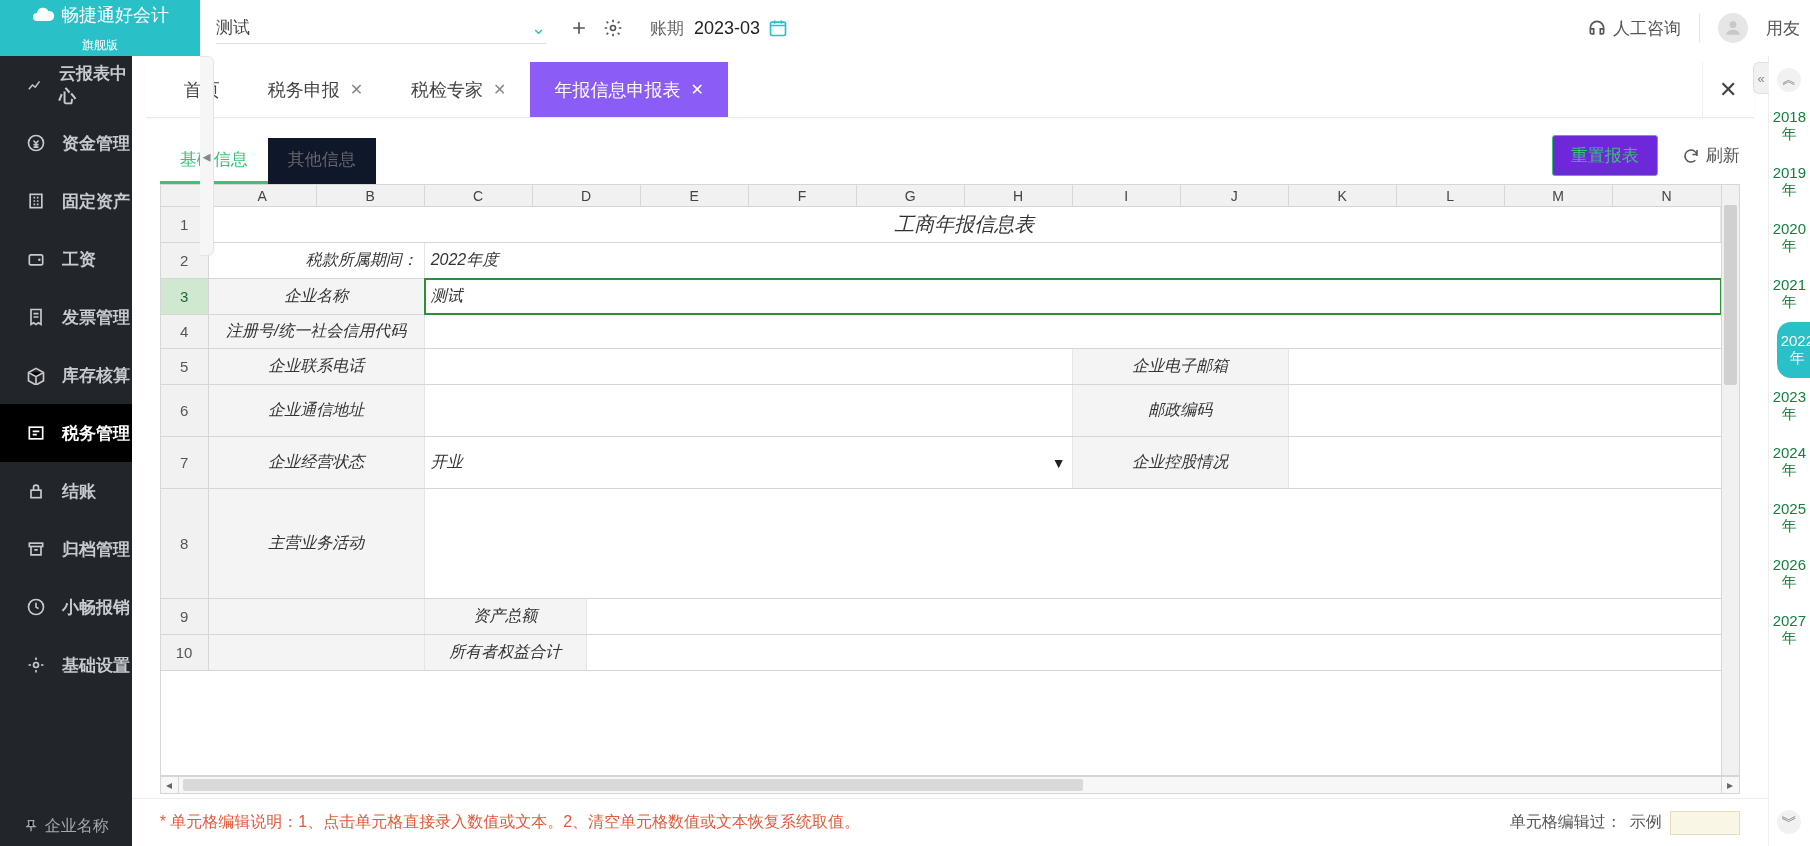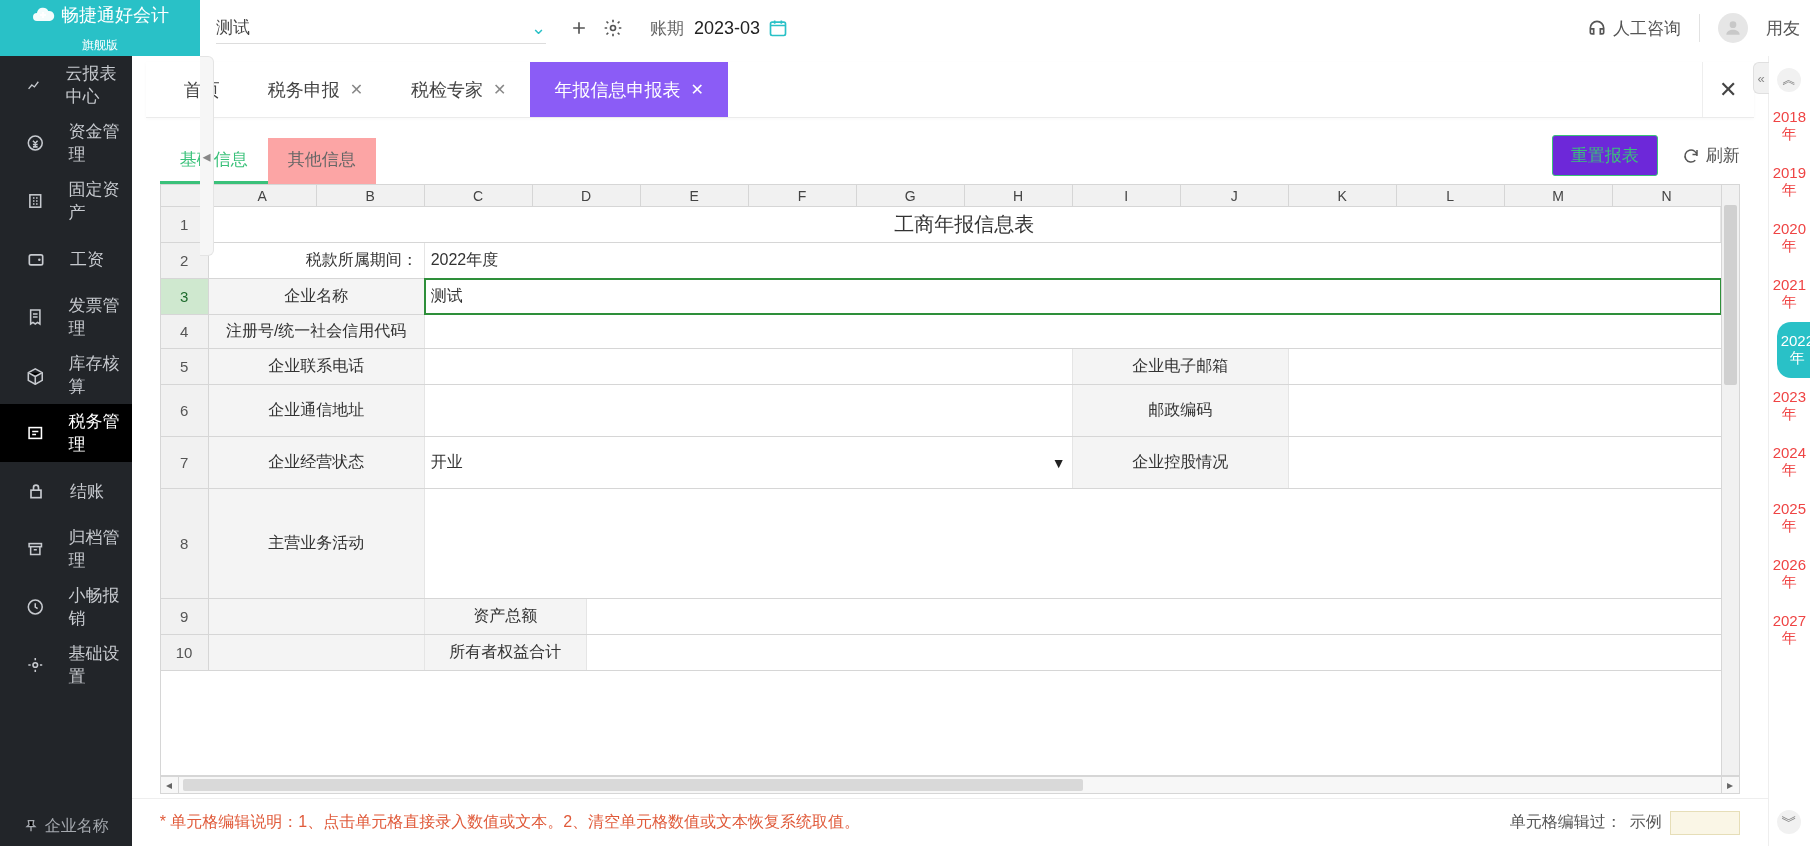--- a/index.html
+++ b/index.html
@@ -18,52 +18,52 @@
 .period-lbl { color: #666; font-size: 17px; margin: 0 10px 0 20px; }
 .period-val { color: #222; font-size: 18px; margin-right: 8px; }
 .cal-icon { color: #29c1c7; font-size: 20px; }
 .top-right { margin-left: auto; display: flex; align-items: center; gap: 18px; color: #555; font-size: 17px; text-align: center; }
 .headset { display: flex; align-items: center; gap: 6px; }
 .divider-v { width: 1px; height: 28px; background: #e2e2e2; }
 .avatar { width: 30px; height: 30px; border-radius: 50%; background: #e6e6e6; display: flex; align-items: center; justify-content: center; color: #bbb; }
 
 .layout { display: flex; height: 790px; }
 .sidebar { width: 200px; background: #222529; color: #c7cacf; font-size: 17px; position: relative; }
-.side-item { height: 58px; display: flex; align-items: center; padding-left: 26px; gap: 24px; cursor: pointer; }
+.side-item { height: 58px; display: flex; align-items: center; padding-left: 26px; gap: 16px; cursor: pointer; font-weight: bold; }
 .side-item.active { background: #000; color: #fff; }
 .side-pin { position: absolute; bottom: 0; left: 0; right: 0; height: 40px; display: flex; align-items: center; justify-content: center; gap: 6px; color: #a5a9af; font-size: 16px; cursor: pointer; }
 .side-collapse-handle { position: absolute; left: 200px; top: 56px; width: 14px; height: 200px; background: #f6f6f6; border: 1px solid #e4e4e4; border-left: none; border-radius: 0 6px 6px 0; display: flex; align-items: center; justify-content: center; color: #888; cursor: pointer; z-index: 5; }
 
 .main { flex: 1; position: relative; display: flex; flex-direction: column; background: #fff; padding-top: 6px; }
 .tabsbar { height: 56px; display: flex; align-items: stretch; padding-left: 14px; border-bottom: 1px solid #ebebeb; margin: 0 14px; box-shadow: 0 1px 4px rgba(0,0,0,0.03); }
 .tab { padding: 0 24px; display: flex; align-items: center; gap: 10px; color: #444; font-size: 18px; cursor: pointer; }
 .tab .close { color: #888; font-size: 16px; }
 .tab.active { background: #8b5cf6; color: #fff; }
 .tab.active .close { color: #fff; }
 .tabs-close-all { margin-left: auto; width: 52px; display: flex; align-items: center; justify-content: center; color: #444; font-size: 22px; border-left: 1px solid #eee; cursor: pointer; }
 
 .toolbar { height: 66px; display: flex; align-items: flex-end; padding: 0 28px; }
 .subtabs { display: flex; }
-.subtab { height: 46px; padding: 0 20px; display: flex; align-items: center; font-size: 17px; color: #666; background: #fca5a5; cursor: pointer; border-bottom: 3px solid transparent; }
+.subtab { height: 46px; padding: 0 20px; display: flex; align-items: center; font-size: 17px; color: #666; background: #0f172a; cursor: pointer; border-bottom: 3px solid transparent; }
 .subtab.active { background: #fff; color: #3ac17a; border-bottom: 3px solid #3ac17a; }
 .toolbar-right { margin-left: auto; display: flex; align-items: center; gap: 24px; padding-bottom: 8px; }
 .btn-outline { border: 1px solid #3ac17a; color: #3ac17a; background: #6d28d9; padding: 8px 18px; font-size: 17px; border-radius: 3px; cursor: pointer; }
 .refresh { display: flex; align-items: center; gap: 6px; color: #555; font-size: 17px; cursor: pointer; }
 
 .sheet-wrap { flex: 1; position: relative; margin: 0 28px; display: flex; }
 .sheet { flex: 1; border: 1px solid #d6d6d6; position: relative; overflow: hidden; }
 .col-headers { display: flex; height: 22px; background: #f1f1f1; border-bottom: 1px solid #d6d6d6; font-size: 14px; color: #444; }
 .corner { width: 48px; border-right: 1px solid #d6d6d6; background: linear-gradient(135deg, #f1f1f1 50%, #d6d6d6 50.5%, #f1f1f1 51%); }
 .col-h { flex: 0 0 auto; text-align: center; border-right: 1px solid #d6d6d6; line-height: 22px; }
 .col-A { width: 108px; } .col-B { width: 108px; }
 .col-std { width: 108px; }
 .rows { height: 476px; overflow: hidden; }
 .row { display: flex; border-bottom: 1px solid #d6d6d6; font-size: 16px; color: #333; }
 .row-h { width: 48px; background: #f1f1f1; border-right: 1px solid #d6d6d6; display: flex; align-items: center; justify-content: center; color: #555; font-size: 15px; }
-.cell { border-right: 1px solid #e5e5e5; padding: 4px 6px; display: flex; align-items: center; }
+.cell { border-right: 1px solid #e5e5e5; padding: 4px 6px; display: flex; align-items: center; font-style: italic; }
 .lbl-cell { background: #f4f4f4; justify-content: center; text-align: center; }
 .r1 { height: 36px; } .r2 { height: 36px; } .r3 { height: 36px; } .r4 { height: 34px; }
 .r5 { height: 36px; } .r6 { height: 52px; } .r7 { height: 52px; } .r8 { height: 110px; }
 .r9 { height: 36px; } .r10 { height: 36px; }
 .title-cell { flex: 1; justify-content: center; font-size: 20px; }
 .wAB { width: 216px; }
 .wfull { flex: 1; }
 .wCH { width: 648px; }
 .wIK { width: 216px; }
 .wLplus { flex: 1; }
@@ -80,21 +80,21 @@
 .hscroll .thumb { position: absolute; top: 2px; bottom: 2px; left: 22px; width: 900px; background: #d9d9d9; border-radius: 2px; }
 
 .footer { height: 48px; border-top: 1px solid #eee; display: flex; align-items: center; padding: 0 28px; font-size: 16px; }
 .footer-note { color: #e05a3a; }
 .footer-right { margin-left: auto; display: flex; align-items: center; gap: 8px; color: #555; }
 .sample-box { width: 70px; height: 24px; background: #faf6e6; border: 1px solid #e6deb8; }
 
 .right-rail { width: 52px; background: #fff; border-left: 1px solid #eee; display: flex; flex-direction: column; align-items: center; padding-top: 12px; gap: 6px; position: relative; }
 .rail-toggle { width: 24px; height: 24px; border-radius: 50%; background: #f1f1f1; display: flex; align-items: center; justify-content: center; font-size: 14px; color: #888; cursor: pointer; }
 .rail-collapse { position: absolute; left: -16px; top: 6px; width: 16px; height: 32px; background: #f1f1f1; border: 1px solid #e0e0e0; border-right: none; border-radius: 6px 0 0 6px; display: flex; align-items: center; justify-content: center; color: #888; font-size: 13px; cursor: pointer; }
-.year-item { font-size: 15px; color: #ef4444; padding: 10px 0; cursor: pointer; width: 100%; text-align: center; }
+.year-item { font-size: 15px; color: #15803d; padding: 10px 0; cursor: pointer; width: 100%; text-align: center; }
 .year-item.active { background: #29c1c7; color: #fff; border-radius: 14px 0 0 14px; margin-left: 8px; padding-left: 0; }
 .rail-down { margin-top: auto; margin-bottom: 12px; width: 24px; height: 24px; border-radius: 50%; background: #f1f1f1; display: flex; align-items: center; justify-content: center; color: #888; cursor: pointer; }
 
 svg { display: block; }
 </style>
 </head>
 <body>
 
 <div class="topbar">
   <div class="logo-area">

